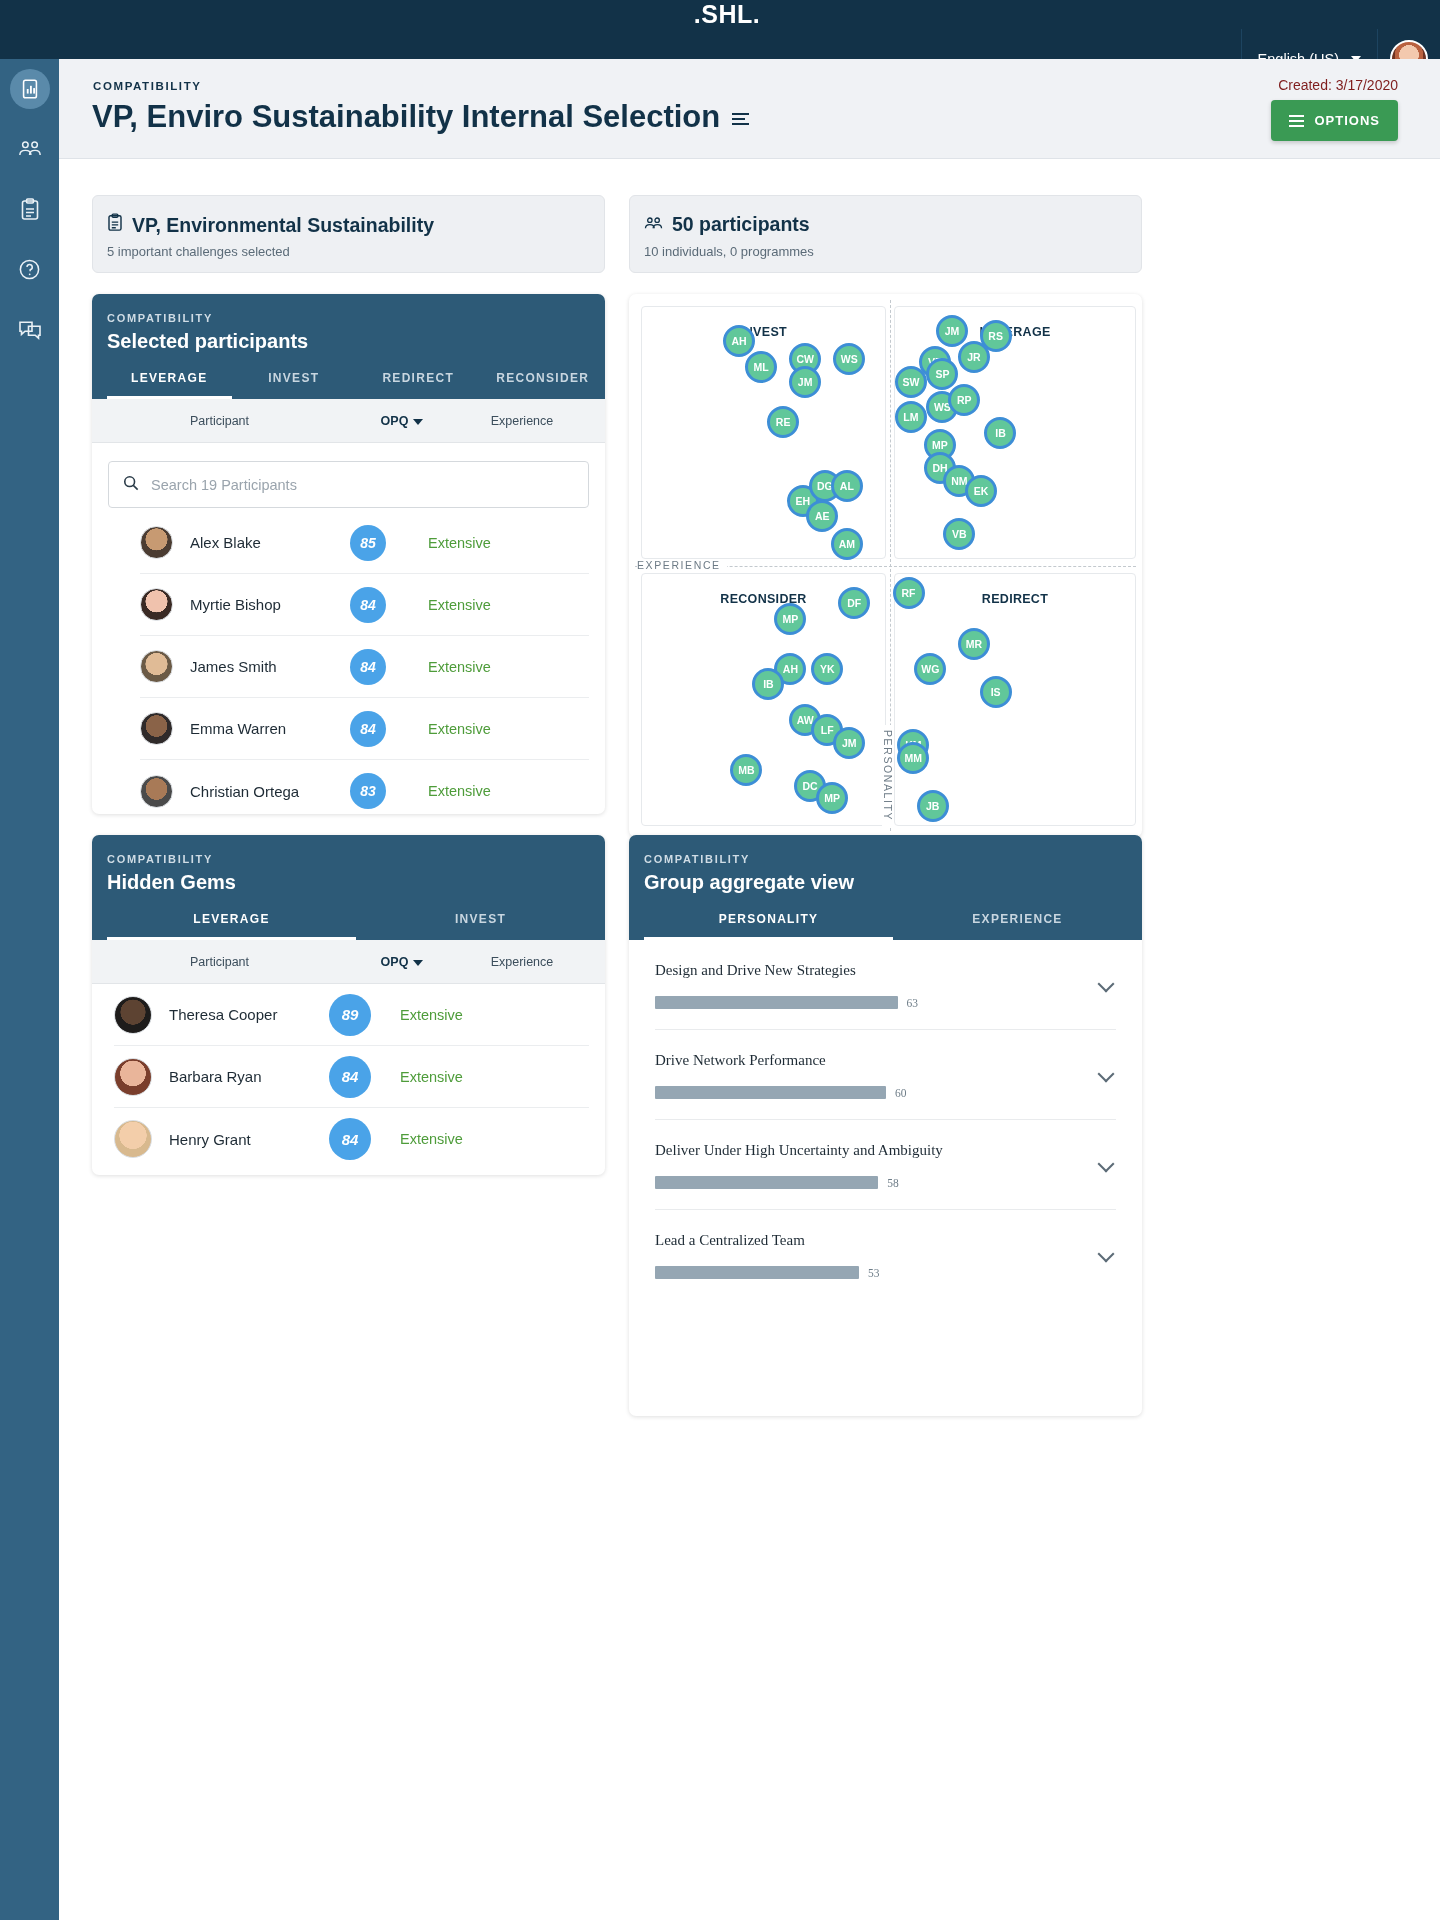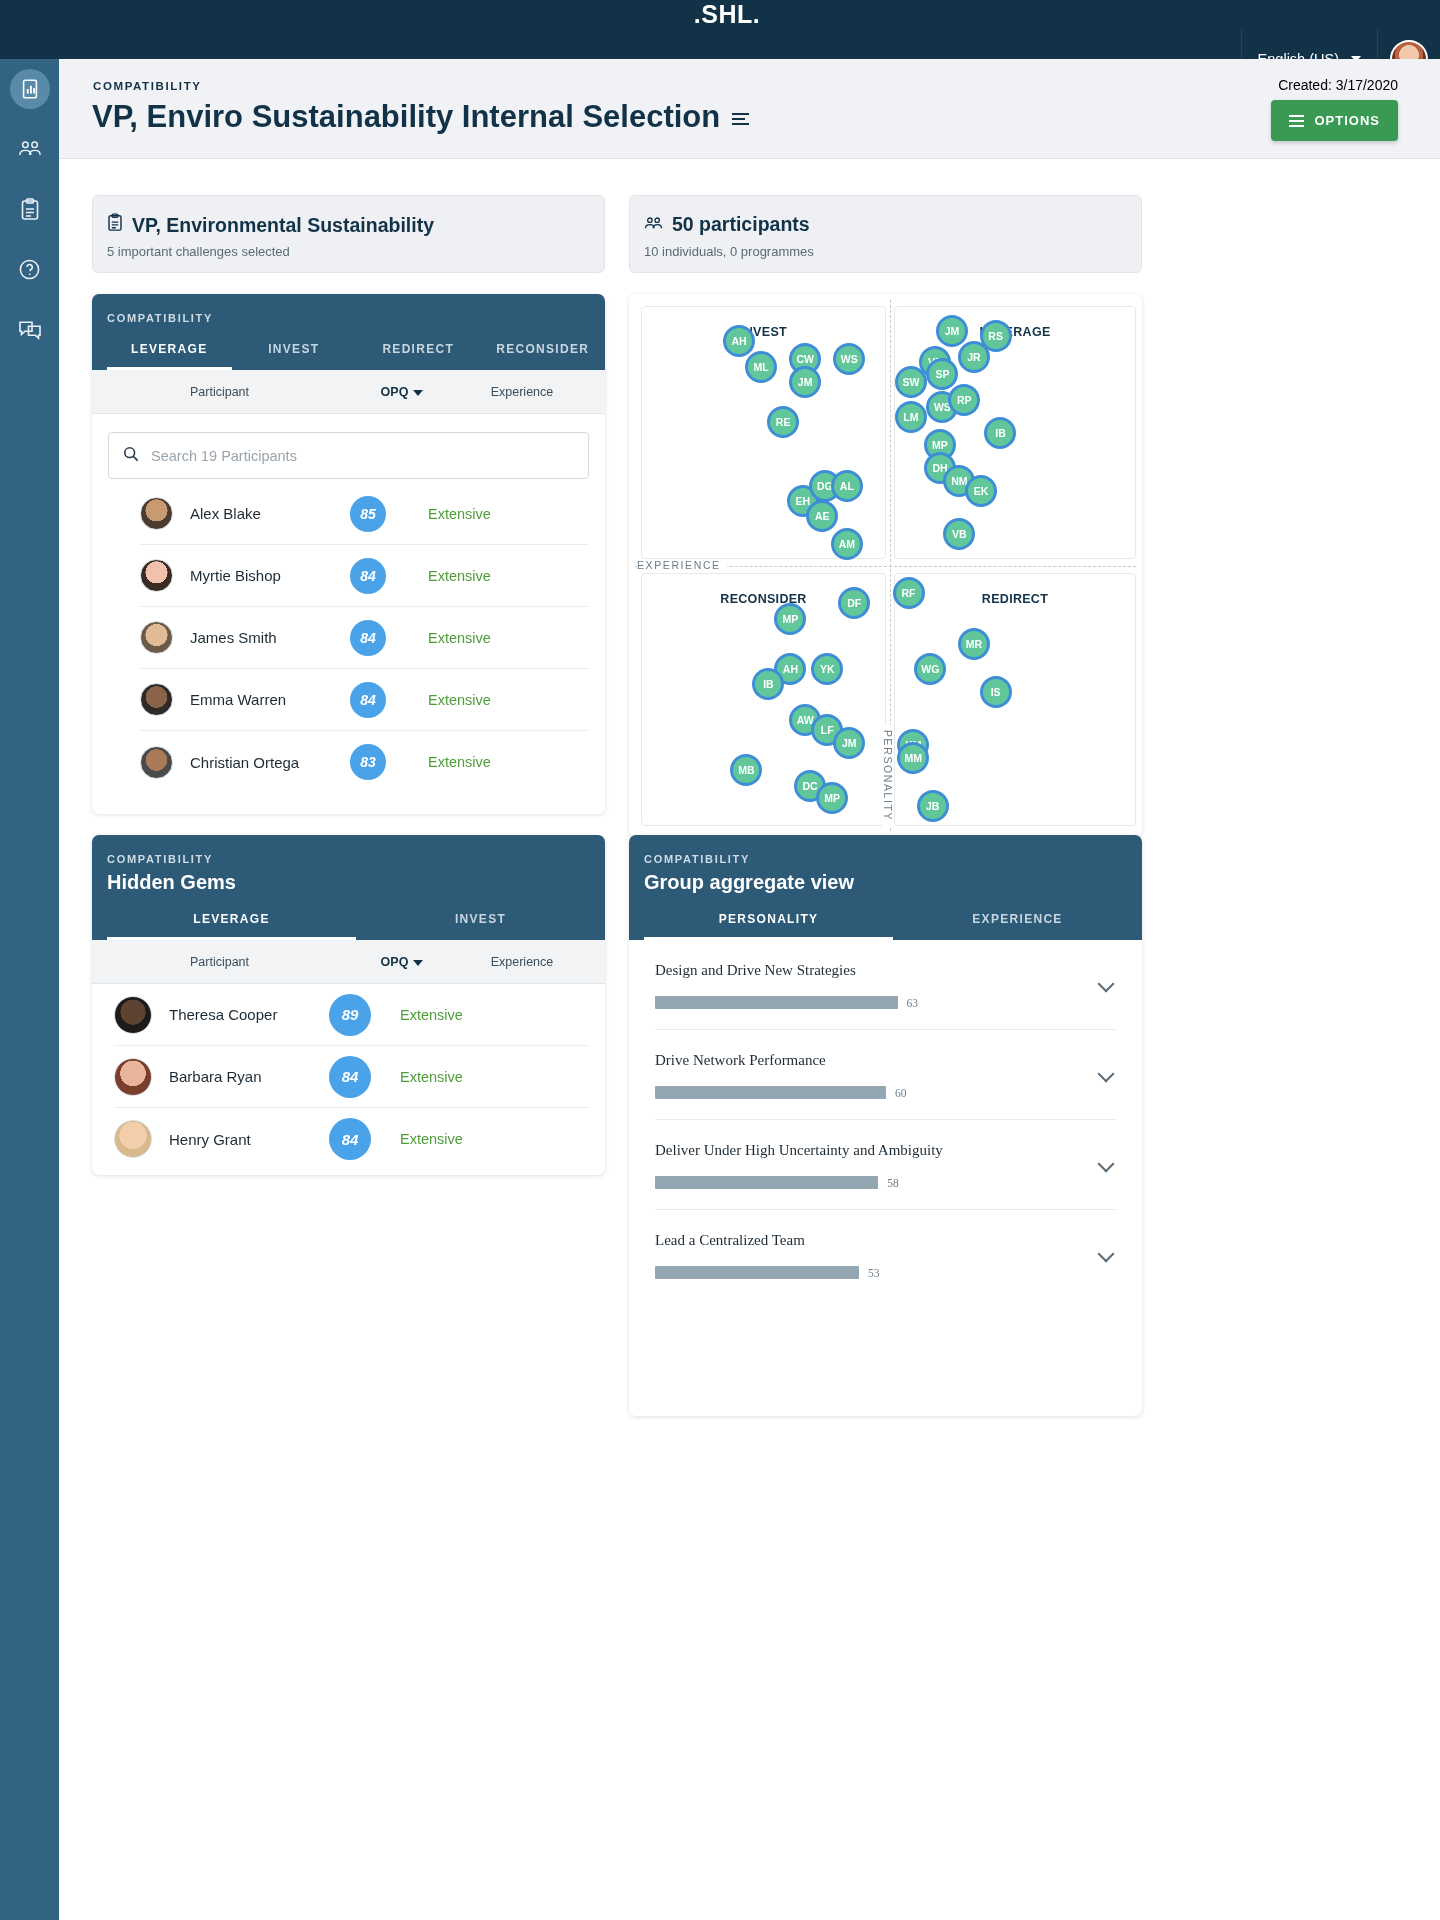--- a/index.html
+++ b/index.html
@@ -84,21 +84,21 @@
   }
   .title-lines {
     display: inline-flex; flex-direction: column; gap: 3px; margin-top: 4px;
   }
   .title-lines i { display: block; height: 2px; background: #123248; }
   .title-lines i:nth-child(1){ width: 17px; }
   .title-lines i:nth-child(2){ width: 13px; }
   .title-lines i:nth-child(3){ width: 17px; }
   .created {
     position: absolute; right: 42px; top: 18px;
-    font-size: 14px; color: #000000;
+    font-size: 14px; color: #7f1d1d;
   }
   .options-btn {
     position: absolute; right: 42px; top: 41px;
     background: #3a9a54; color: #ffffff;
     border: none; border-radius: 4px;
     height: 41px; padding: 0 18px;
     display: flex; align-items: center; gap: 10px;
     font-size: 13px; font-weight: 700; letter-spacing: 1px;
     box-shadow: 0 2px 4px rgba(0,0,0,.18);
     cursor: pointer;
@@ -364,20 +364,21 @@
         </svg>
       </span>
       <span>50 participants</span>
     </div>
     <div class="ic-sub">10 individuals, 0 programmes</div>
   </div>
 
   <div class="panel" style="left:33px; top:135px; width:513px; height:520px;">
     <div class="panel-head">
       <div class="panel-eyebrow">COMPATIBILITY</div>
+      <div class="panel-title">Selected participants</div>
       <div class="tabs">
         <div class="tab active">LEVERAGE</div>
         <div class="tab">INVEST</div>
         <div class="tab">REDIRECT</div>
         <div class="tab">RECONSIDER</div>
       </div>
     </div>
     <div class="colhead">
       <div class="ch-participant">Participant</div>
       <div class="ch-opq">

